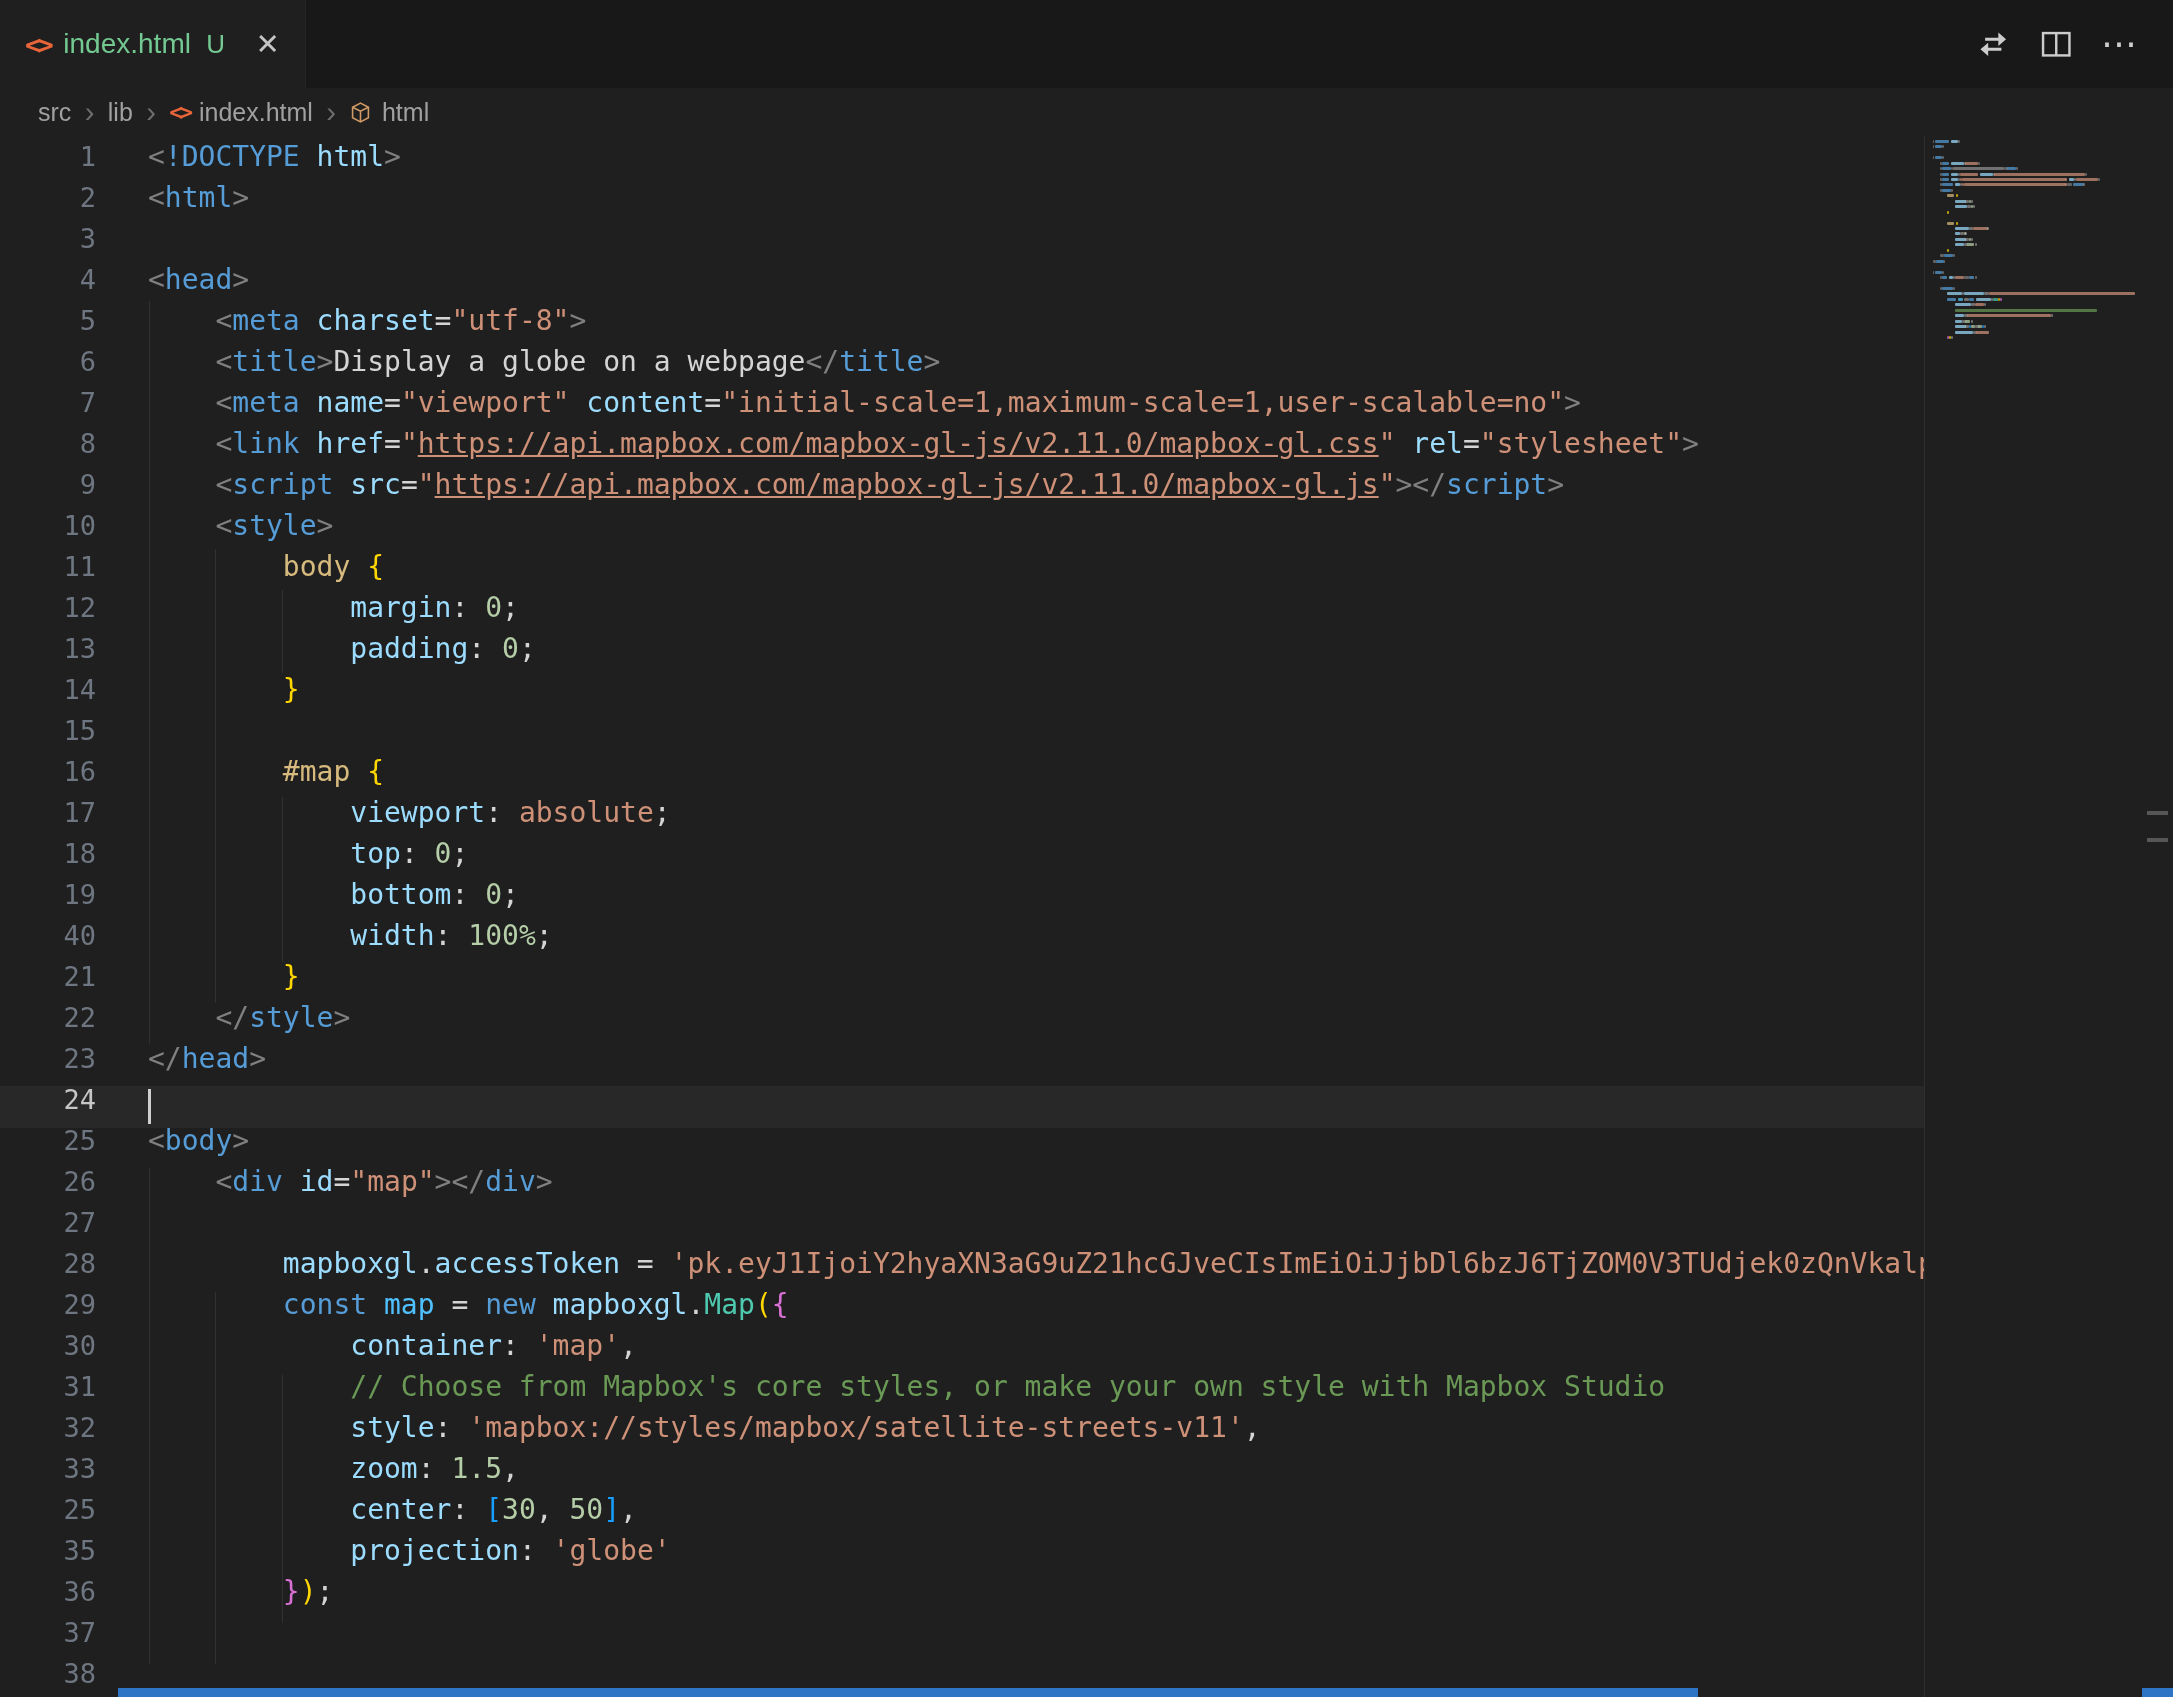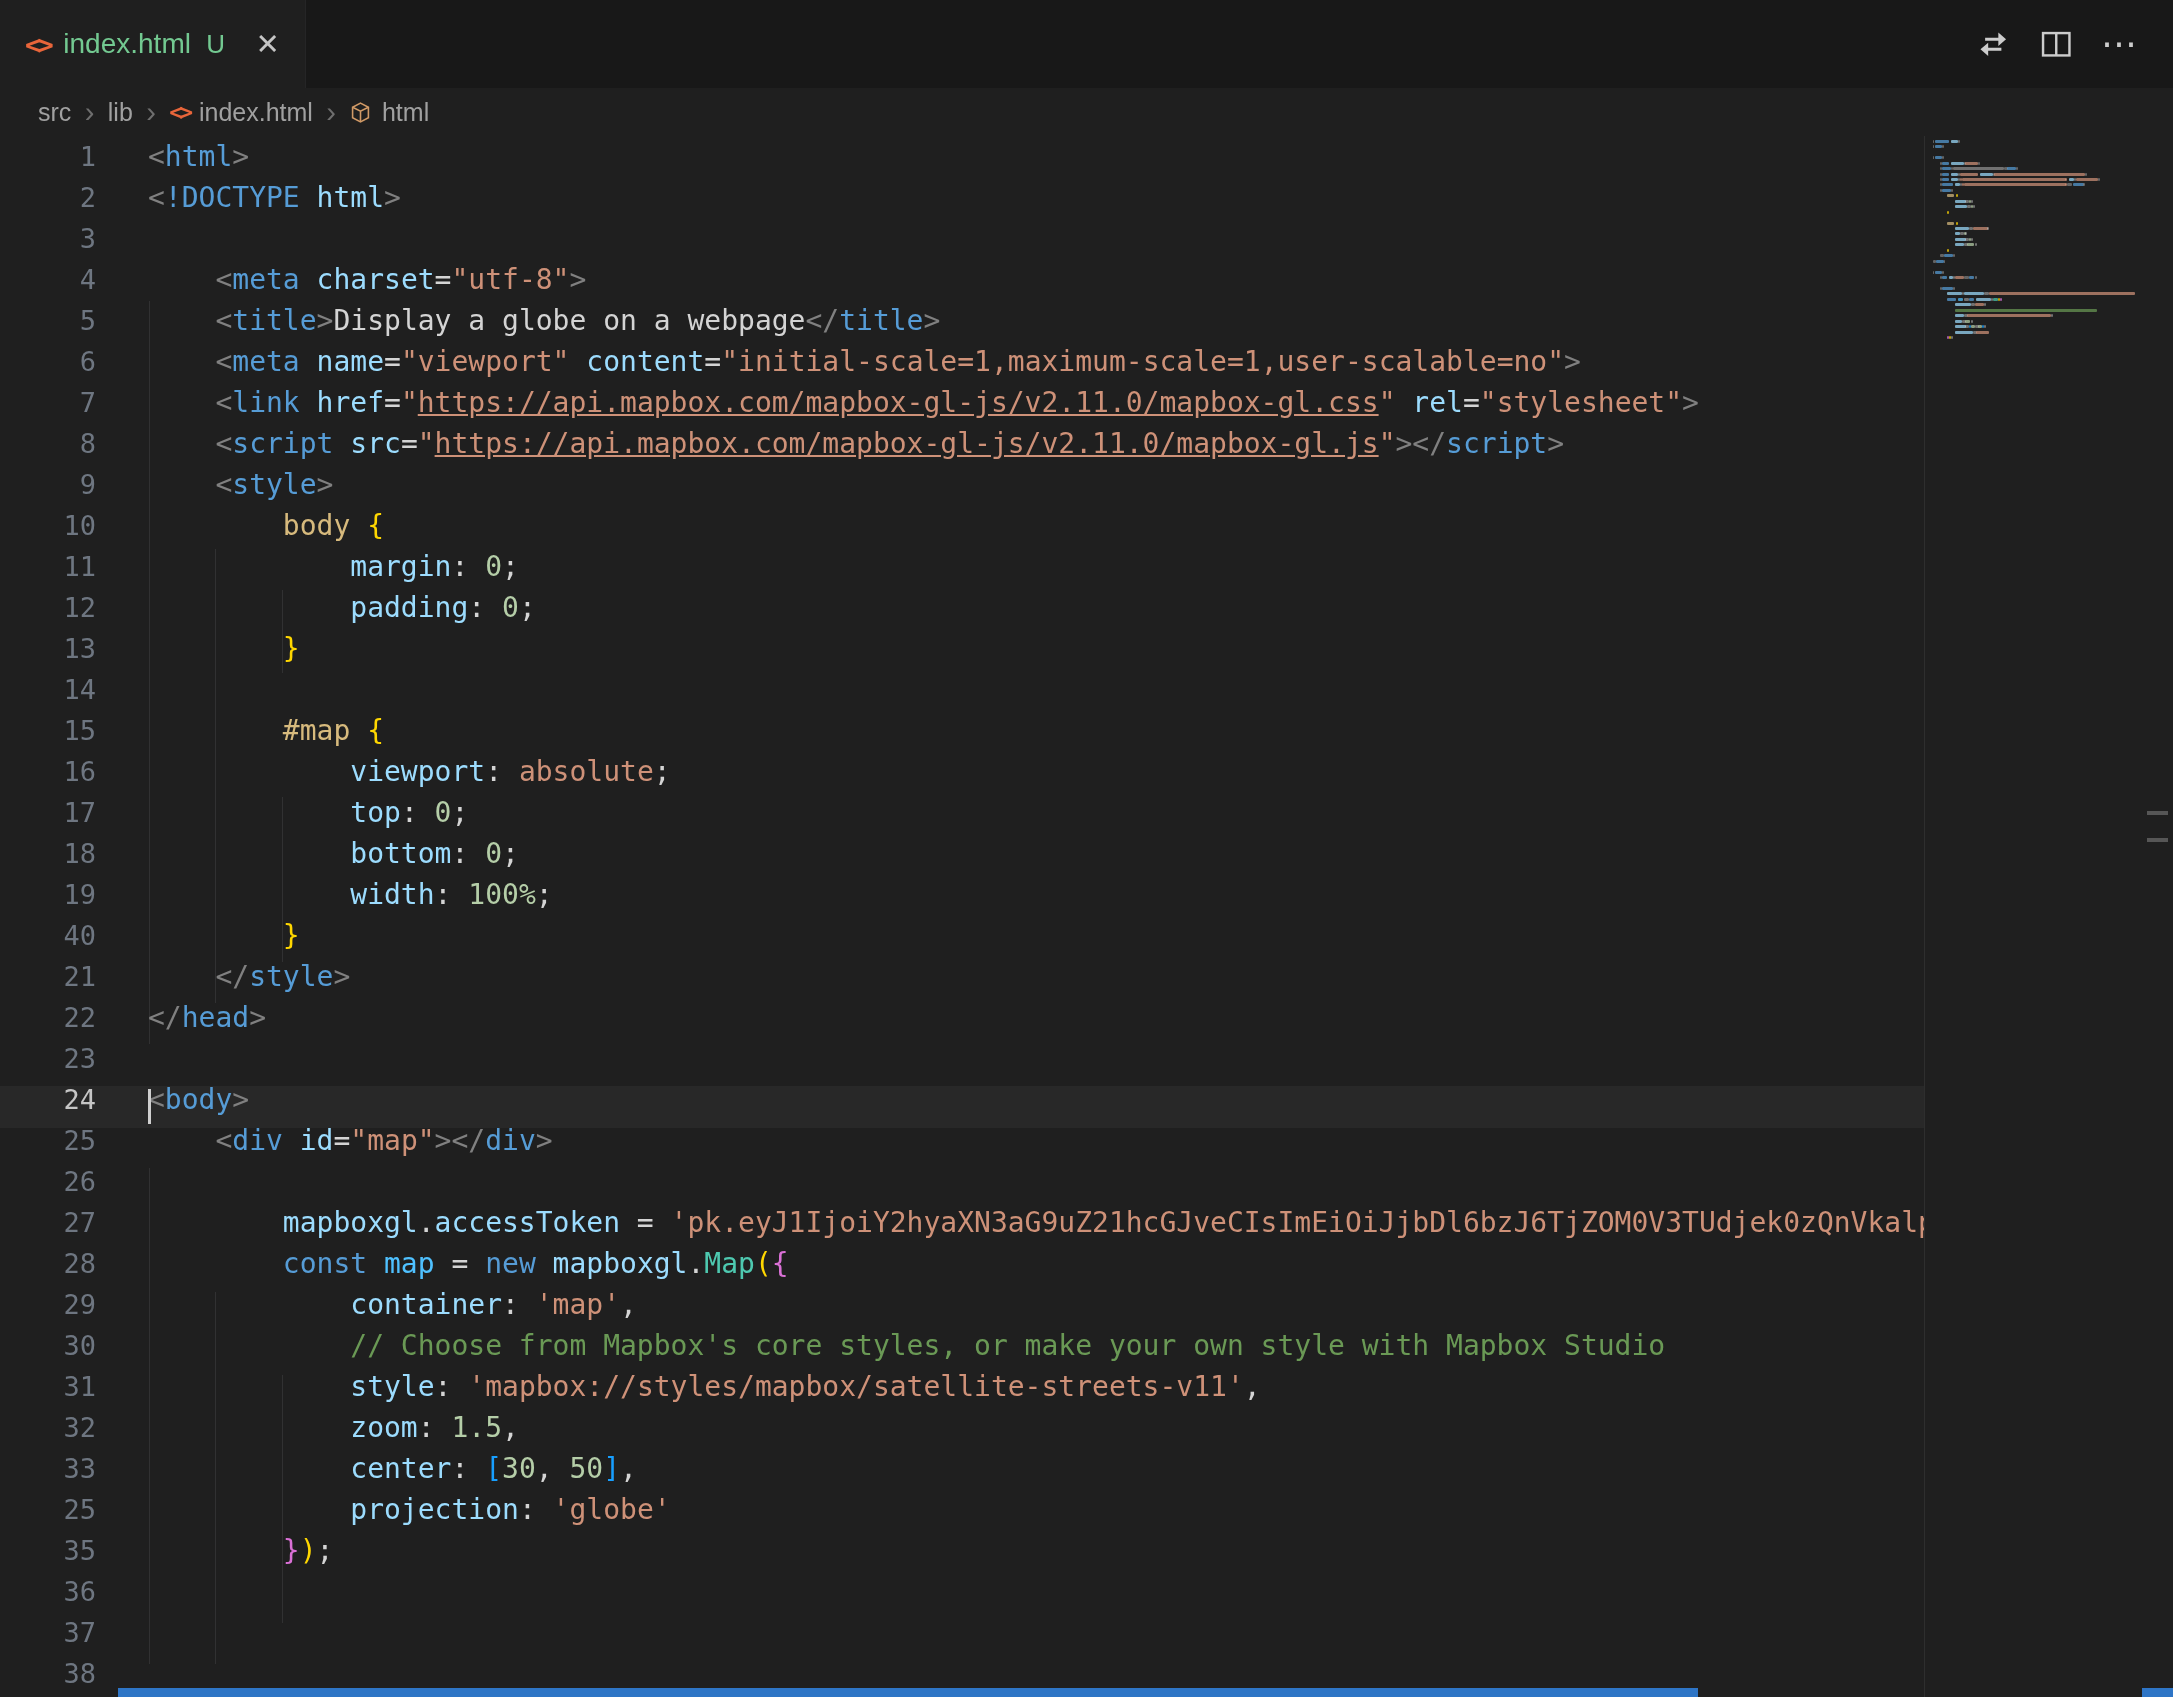--- a/index.html
+++ b/index.html
@@ -118,23 +118,24 @@
         <div class="guide" style="left: 149px; top: 165px; height: 743px;"></div>
         <div class="guide" style="left: 149px; top: 1032px; height: 496px;"></div>
         <div class="guide" style="left: 215px; top: 413px; height: 454px;"></div>
         <div class="guide" style="left: 215px; top: 1156px; height: 372px;"></div>
         <div class="guide" style="left: 282px; top: 454px; height: 83px;"></div>
         <div class="guide" style="left: 282px; top: 661px; height: 165px;"></div>
         <div class="guide" style="left: 282px; top: 1239px; height: 248px;"></div>
       </div>
     <div class="codeview">
       <div class="lines" id="lines">
+          <div class="line"><span class="tk tk-p">&lt;</span><span class="tk tk-tag">!DOCTYPE</span><span class="tk tk-pl"> </span><span class="tk tk-attr">html</span><span class="tk tk-p">&gt;</span></div>
           <div class="line"><span class="tk tk-p">&lt;</span><span class="tk tk-tag">html</span><span class="tk tk-p">&gt;</span></div>
-          <div class="line"><span class="tk tk-p">&lt;</span><span class="tk tk-tag">!DOCTYPE</span><span class="tk tk-pl"> </span><span class="tk tk-attr">html</span><span class="tk tk-p">&gt;</span></div>
-          <div class="line"></div>
+          <div class="line"></div>
+          <div class="line"><span class="tk tk-p">&lt;</span><span class="tk tk-tag">head</span><span class="tk tk-p">&gt;</span></div>
           <div class="line"><span class="tk tk-pl">    </span><span class="tk tk-p">&lt;</span><span class="tk tk-tag">meta</span><span class="tk tk-pl"> </span><span class="tk tk-attr">charset</span><span class="tk tk-pl">=</span><span class="tk tk-str">"utf-8"</span><span class="tk tk-p">&gt;</span></div>
           <div class="line"><span class="tk tk-pl">    </span><span class="tk tk-p">&lt;</span><span class="tk tk-tag">title</span><span class="tk tk-p">&gt;</span><span class="tk tk-pl">Display a globe on a webpage</span><span class="tk tk-p">&lt;/</span><span class="tk tk-tag">title</span><span class="tk tk-p">&gt;</span></div>
           <div class="line"><span class="tk tk-pl">    </span><span class="tk tk-p">&lt;</span><span class="tk tk-tag">meta</span><span class="tk tk-pl"> </span><span class="tk tk-attr">name</span><span class="tk tk-pl">=</span><span class="tk tk-str">"viewport"</span><span class="tk tk-pl"> </span><span class="tk tk-attr">content</span><span class="tk tk-pl">=</span><span class="tk tk-str">"initial-scale=1,maximum-scale=1,user-scalable=no"</span><span class="tk tk-p">&gt;</span></div>
           <div class="line"><span class="tk tk-pl">    </span><span class="tk tk-p">&lt;</span><span class="tk tk-tag">link</span><span class="tk tk-pl"> </span><span class="tk tk-attr">href</span><span class="tk tk-pl">=</span><span class="tk tk-str">"</span><span class="tk tk-lnk">https://api.mapbox.com/mapbox-gl-js/v2.11.0/mapbox-gl.css</span><span class="tk tk-str">"</span><span class="tk tk-pl"> </span><span class="tk tk-attr">rel</span><span class="tk tk-pl">=</span><span class="tk tk-str">"stylesheet"</span><span class="tk tk-p">&gt;</span></div>
           <div class="line"><span class="tk tk-pl">    </span><span class="tk tk-p">&lt;</span><span class="tk tk-tag">script</span><span class="tk tk-pl"> </span><span class="tk tk-attr">src</span><span class="tk tk-pl">=</span><span class="tk tk-str">"</span><span class="tk tk-lnk">https://api.mapbox.com/mapbox-gl-js/v2.11.0/mapbox-gl.js</span><span class="tk tk-str">"</span><span class="tk tk-p">&gt;&lt;/</span><span class="tk tk-tag">script</span><span class="tk tk-p">&gt;</span></div>
           <div class="line"><span class="tk tk-pl">    </span><span class="tk tk-p">&lt;</span><span class="tk tk-tag">style</span><span class="tk tk-p">&gt;</span></div>
           <div class="line"><span class="tk tk-pl">        </span><span class="tk tk-sel">body</span><span class="tk tk-pl"> </span><span class="tk tk-b1">{</span></div>
           <div class="line"><span class="tk tk-pl">            </span><span class="tk tk-prop">margin</span><span class="tk tk-pl">: </span><span class="tk tk-num">0</span><span class="tk tk-pl">;</span></div>
           <div class="line"><span class="tk tk-pl">            </span><span class="tk tk-prop">padding</span><span class="tk tk-pl">: </span><span class="tk tk-num">0</span><span class="tk tk-pl">;</span></div>
           <div class="line"><span class="tk tk-pl">        </span><span class="tk tk-b1">}</span></div>

